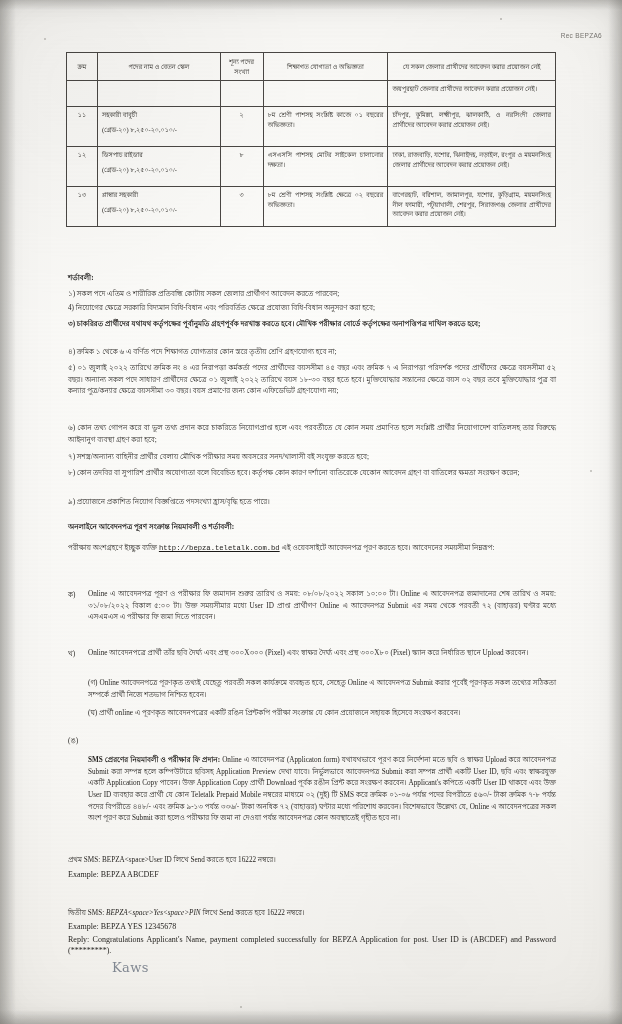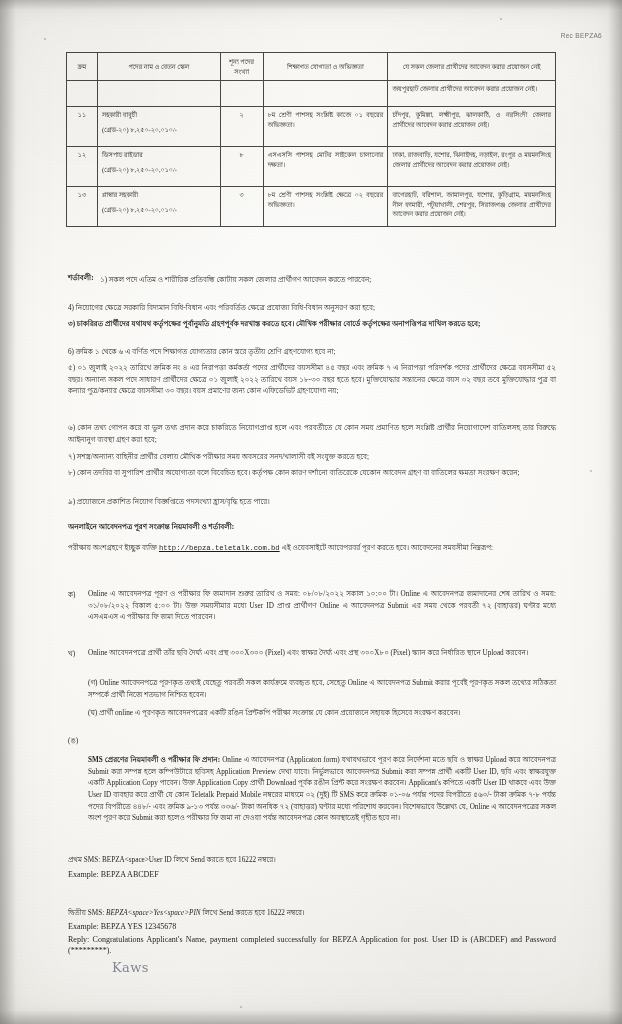--- a/index.html
+++ b/index.html
@@ -218,36 +218,36 @@
           <td class="col-num cell-center">৩</td>
           <td class="col-qual qual-cell">৮ম শ্রেণী পাশসহ সংশ্লিষ্ট ক্ষেত্রে ০২ বছরের অভিজ্ঞতা।</td>
           <td class="col-dist dist-cell">বাগেরহাট, বরিশাল, জামালপুর, যশোর, কুড়িগ্রাম, ময়মনসিংহ নীল ফামারী, পটুয়াখালী, শেরপুর, সিরাজগঞ্জ জেলার প্রার্থীদের আবেদন করার প্রয়োজন নেই।</td>
         </tr>
 
       </tbody>
     </table>
 
     <div class="section-head" style="left:68px; top:272px;">শর্তাবলী:</div>
 
-    <div class="para" style="left:68px; top:275px; width:488px;margin-left:32px;">১) সকল পদে এতিম ও শারীরিক প্রতিবন্ধি কোটায় সকল জেলার প্রার্থীগণ আবেদন করতে পারবেন;</div>
+    <div class="para" style="left:68px; top:289px; width:488px;">১) সকল পদে এতিম ও শারীরিক প্রতিবন্ধি কোটায় সকল জেলার প্রার্থীগণ আবেদন করতে পারবেন;</div>
     <div class="para" style="left:68px; top:303px; width:488px;">4) নিয়োগের ক্ষেত্রে সরকারি বিদ্যমান বিধি-বিধান এবং পরিবর্তিত ক্ষেত্রে প্রযোজ্য বিধি-বিধান অনুসরণ করা হবে;</div>
     <div class="para" style="left:68px; top:319px; width:488px;font-weight:bold;">৩) চাকরিরত প্রার্থীদের যথাযথ কর্তৃপক্ষের পূর্বানুমতি গ্রহণপূর্বক দরখাস্ত করতে হবে। মৌখিক পরীক্ষার বোর্ডে কর্তৃপক্ষের অনাপত্তিপত্র দাখিল করতে হবে;</div>
-    <div class="para" style="left:68px; top:347px; width:488px;">6) ক্রমিক ১ থেকে ৬ এ বর্ণিত পদে শিক্ষাগত যোগ্যতার কোন স্তরে তৃতীয় শ্রেণি গ্রহণযোগ্য হবে না;</div>
+    <div class="para" style="left:68px; top:347px; width:488px;">৪) ক্রমিক ১ থেকে ৬ এ বর্ণিত পদে শিক্ষাগত যোগ্যতার কোন স্তরে তৃতীয় শ্রেণি গ্রহণযোগ্য হবে না;</div>
     <div class="para" style="left:68px; top:363px; width:488px;">৫) ০১ জুলাই ২০২২ তারিখে ক্রমিক নং ৪ এর নিরাপত্তা কর্মকর্তা পদের প্রার্থীদের বয়সসীমা ৪৫ বছর এবং ক্রমিক ৭ এ নিরাপত্তা পরিদর্শক পদের প্রার্থীদের ক্ষেত্রে বয়সসীমা ৫২ বছর। অন্যান্য সকল পদে সাধারণ প্রার্থীদের ক্ষেত্রে ০১ জুলাই ২০২২ তারিখে বয়স ১৮-৩০ বছর হতে হবে। মুক্তিযোদ্ধার সন্তানের ক্ষেত্রে বয়স ৩২ বছর তবে মুক্তিযোদ্ধার পুত্র বা কন্যার পুত্র/কন্যার ক্ষেত্রে বয়সসীমা ৩০ বছর। বয়স প্রমাণের জন্য কোন এফিডেভিট গ্রহণযোগ্য নয়;</div>
     <div class="para" style="left:68px; top:423px; width:488px;">৬) কোন তথ্য গোপন করে বা ভুল তথ্য প্রদান করে চাকরিতে নিয়োগপ্রাপ্ত হলে এবং পরবর্তীতে যে কোন সময় প্রমাণিত হলে সংশ্লিষ্ট প্রার্থীর নিয়োগাদেশ বাতিলসহ তার বিরুদ্ধে আইনানুগ ব্যবস্থা গ্রহণ করা হবে;</div>
     <div class="para" style="left:68px; top:452px; width:488px;">৭) সশস্ত্র/অন্যান্য বাহিনীর প্রার্থীর বেলায় মৌখিক পরীক্ষার সময় অবসরের সনদ/খালাসী বই সংযুক্ত করতে হবে;</div>
     <div class="para" style="left:68px; top:468px; width:488px;">৮) কোন তদবির বা সুপারিশ প্রার্থীর অযোগ্যতা বলে বিবেচিত হবে। কর্তৃপক্ষ কোন কারণ দর্শানো ব্যতিরেকে যেকোন আবেদন গ্রহণ বা বাতিলের ক্ষমতা সংরক্ষণ করেন;</div>
     <div class="para" style="left:68px; top:497px; width:488px;">৯) প্রয়োজনে প্রকাশিত নিয়োগ বিজ্ঞপ্তিতে পদসংখ্যা হ্রাস/বৃদ্ধি হতে পারে।</div>
 
     <div class="section-head" style="left:68px; top:521px;">অনলাইনে আবেদনপত্র পূরণ সংক্রান্ত নিয়মাবলী ও শর্তাবলী:</div>
 
     <div class="para" style="left:68px; top:543px; width:488px;">
       <span>পরীক্ষায় অংশগ্রহণে ইচ্ছুক ব্যক্তি</span>
       <a class="link-url" href="#">http://bepza.teletalk.com.bd</a>
-      <span>এই ওয়েবসাইটে আবেপরবর্র পূরণ করতে হবে। আবেদনের সময়সীমা নিম্নরূপ:</span>
+      <span>এই ওয়েবসাইটে আবেদনপত্র পূরণ করতে হবে। আবেদনের সময়সীমা নিম্নরূপ:</span>
     </div>
 
     <span class="bullet-mark" style="left:68px; top:589px;">ক)</span>
     <div class="para" style="left:88px; top:589px; width:468px;">Online এ আবেদনপত্র পূরণ ও পরীক্ষার ফি জমাদান শুরুর তারিখ ও সময়: ০৮/০৮/২০২২ সকাল ১০:০০ টা। Online এ আবেদনপত্র জমাদানের শেষ তারিখ ও সময়: ৩১/০৮/২০২২ বিকাল ৫:০০ টা। উক্ত সময়সীমার মধ্যে User ID প্রাপ্ত প্রার্থীগণ Online এ আবেদনপত্র Submit এর সময় থেকে পরবর্তী ৭২ (বাহাত্তর) ঘণ্টার মধ্যে এসএমএস এ পরীক্ষার ফি জমা দিতে পারবেন।</div>
 
     <span class="bullet-mark" style="left:68px; top:648px;">খ)</span>
     <div class="para" style="left:88px; top:648px; width:468px;">Online আবেদনপত্রে প্রার্থী তাঁর ছবি দৈর্ঘ্য এবং প্রস্থ ৩০০X৩০০ (Pixel) এবং স্বাক্ষর দৈর্ঘ্য এবং প্রস্থ ৩০০X৮০ (Pixel) স্ক্যান করে নির্ধারিত স্থানে Upload করবেন।</div>
 
     <div class="para" style="left:88px; top:678px; width:468px;">(গ) Online আবেদনপত্রে পূরণকৃত তথ্যই যেহেতু পরবর্তী সকল কার্যক্রমে ব্যবহৃত হবে, সেহেতু Online এ আবেদনপত্র Submit করার পূর্বেই পূরণকৃত সকল তথ্যের সঠিকতা সম্পর্কে প্রার্থী নিজে শতভাগ নিশ্চিত হবেন।</div>
 

